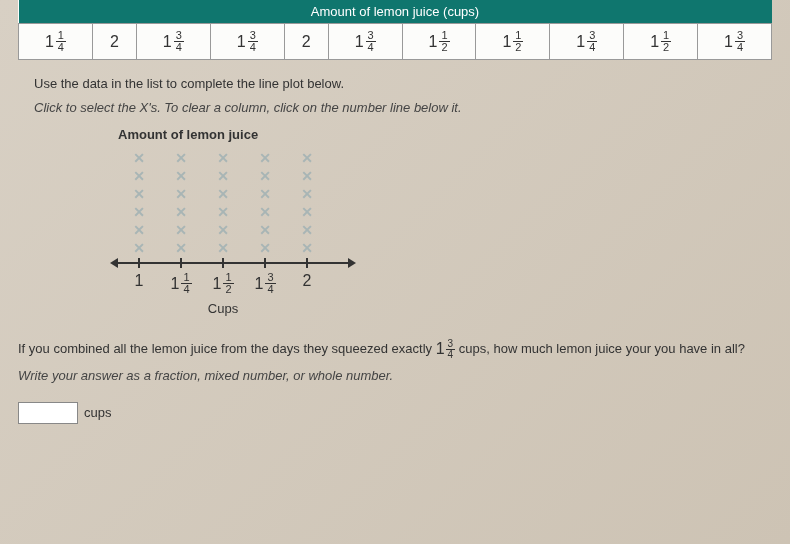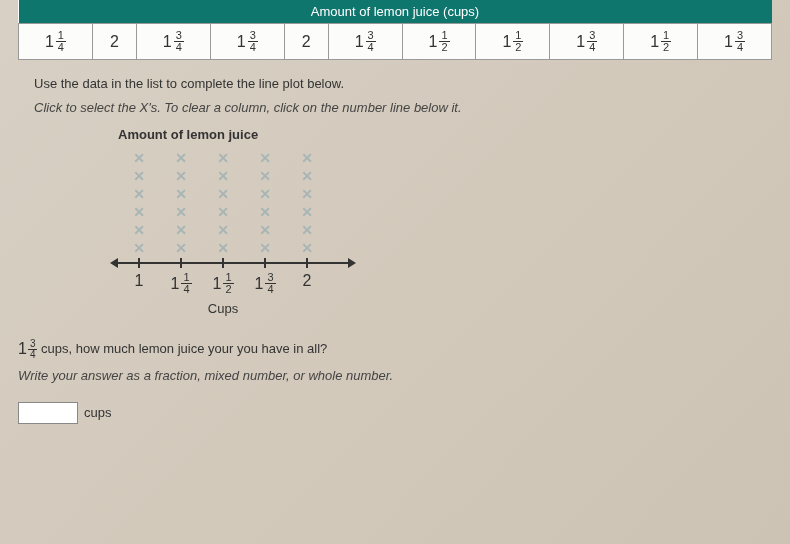--- a/index.html
+++ b/index.html
@@ -239,20 +239,21 @@
           </span>
         </span></div>
       <div class="lbl"><span class="mixed">
           <span class="whole">2</span>
         </span></div>
     </div>
   <div class="axis-title">Cups</div>
 </div>
 
 <div class="question">
+  <span>If you combined all the lemon juice from the days they squeezed exactly </span>
   <span class="inline-frac">
     <span class="whole">1</span>
     <span class="frac small-frac">
       <span class="num">3</span>
       <span class="den">4</span>
     </span>
   </span>
   <span> cups, how much lemon juice your you have in all?</span>
   <div class="italic" style="">Write your answer as a fraction, mixed number, or whole number.</div>
   <div class="answer-row">

